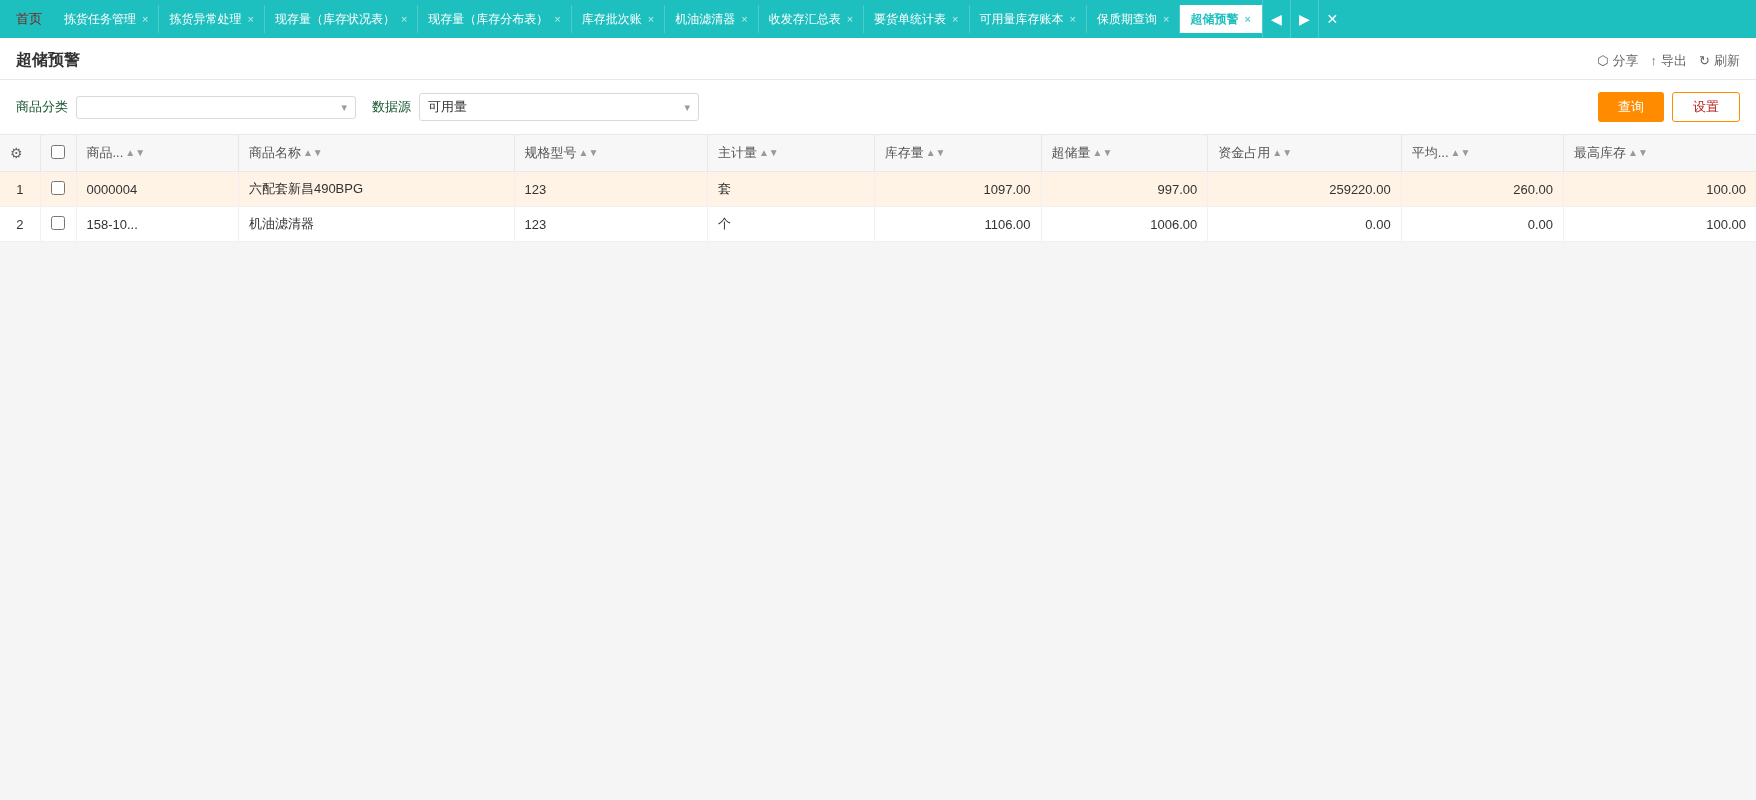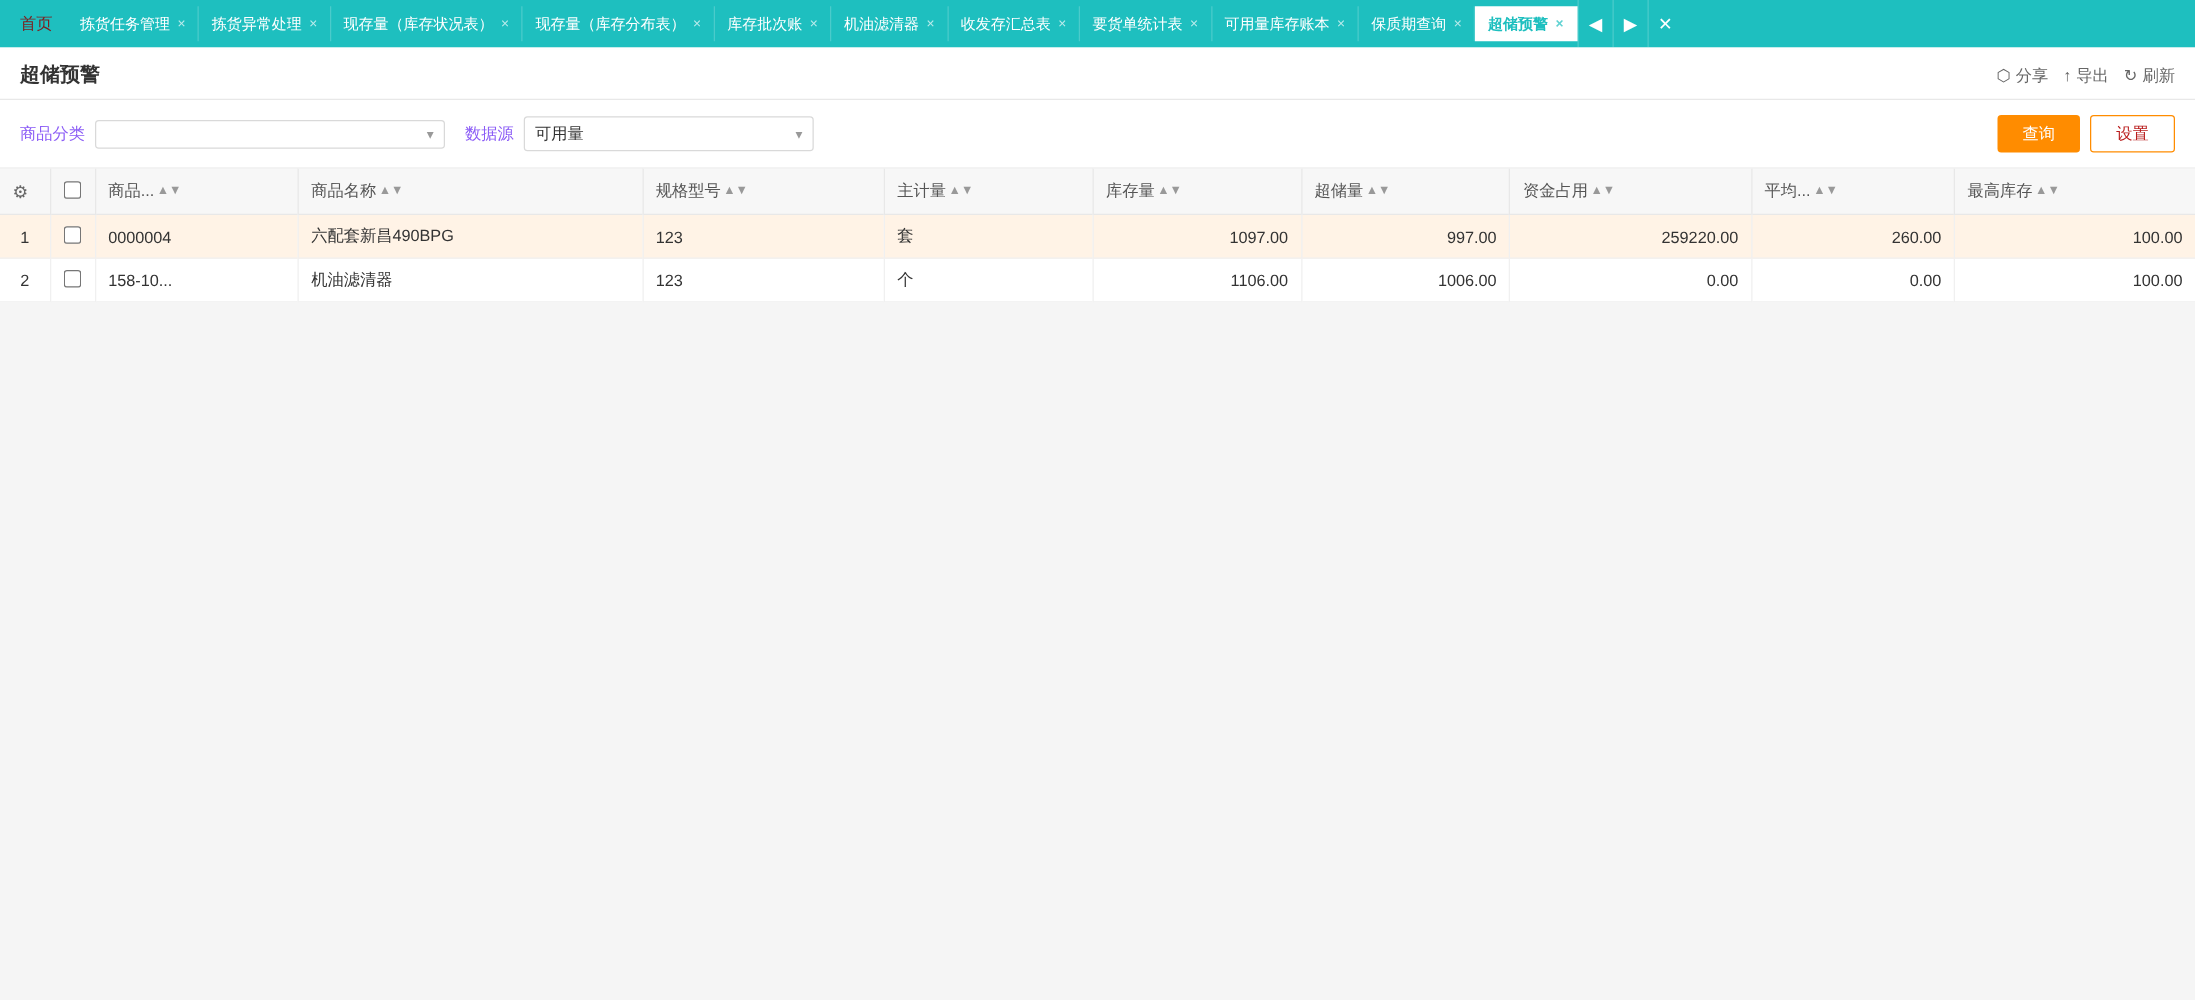--- a/index.html
+++ b/index.html
@@ -97,21 +97,21 @@
       gap: 16px;
       border-bottom: 1px solid #e8e8e8;
     }
     .filter-item {
       display: flex;
       align-items: center;
       gap: 8px;
     }
     .filter-label {
       font-size: 13px;
-      color: #8b5cf6;
+      color: #14532d;
       white-space: nowrap;
     }
     .filter-select {
       display: flex;
       align-items: center;
       border: 1px solid #d9d9d9;
       border-radius: 3px;
       padding: 4px 8px;
       background: #fff;
       cursor: pointer;
@@ -277,21 +277,21 @@
 <div class="filter-area">
   <div class="filter-item">
     <span class="filter-label">商品分类</span>
     <div class="filter-select" style="width:280px;">
       <span></span>
       <span class="arrow">▾</span>
     </div>
   </div>
   <div class="filter-item">
     <span class="filter-label">数据源</span>
-    <div class="filter-select" style="width:232px;">
+    <div class="filter-select" style="width:280px;">
       <span>可用量</span>
       <span class="arrow">▾</span>
     </div>
   </div>
   <div class="filter-actions">
     <button class="btn-query">查询</button>
     <button class="btn-settings">设置</button>
   </div>
 </div>
 

